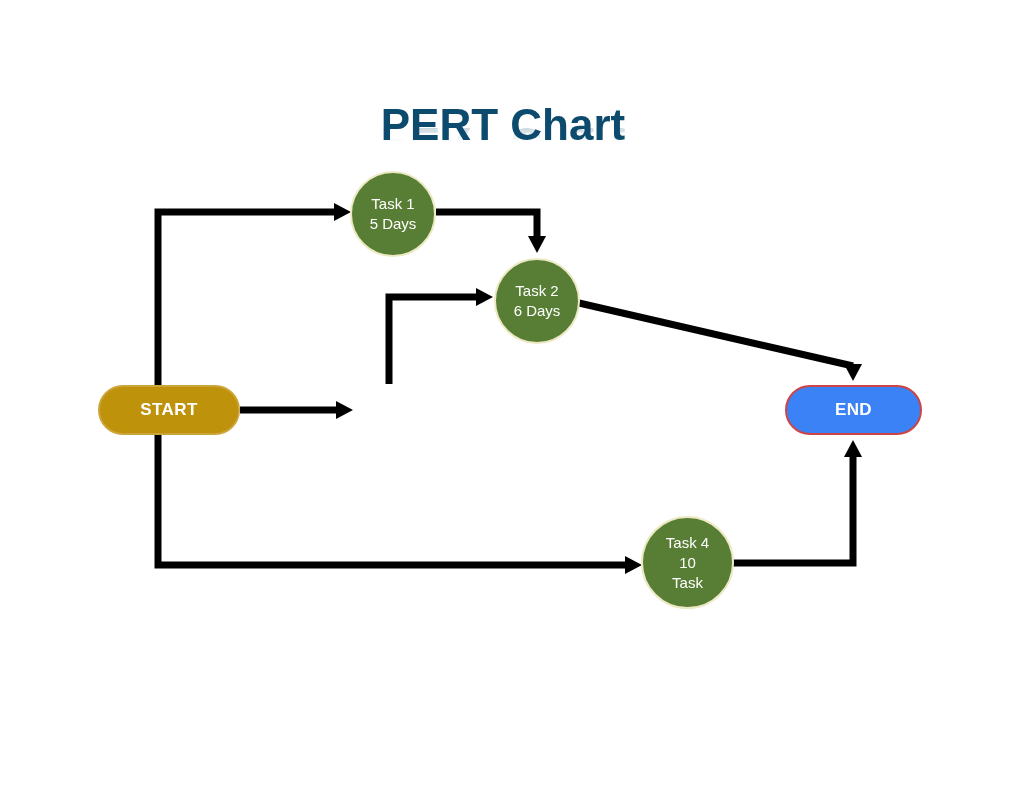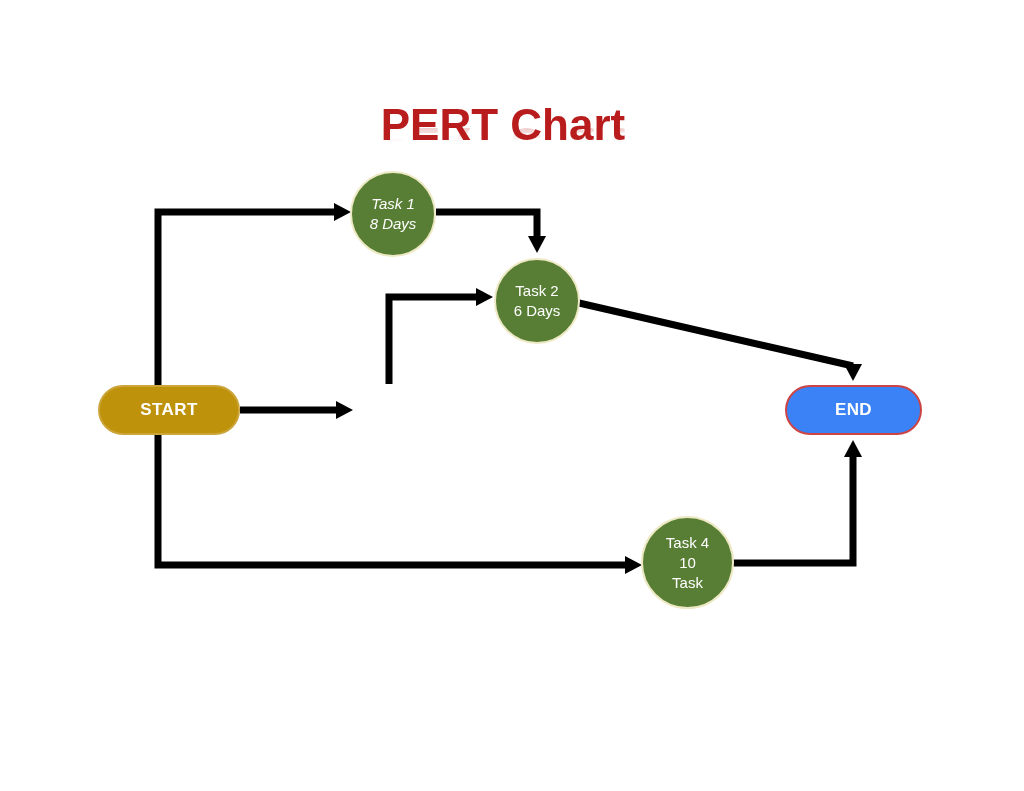--- a/index.html
+++ b/index.html
@@ -17,21 +17,21 @@
     width: 1024px; height: 791px;
     z-index: 1;
   }
   .title {
     position: absolute;
     left: 0; right: 18px; top: 100px;
     text-align: center;
     font-size: 44px;
     font-weight: 600;
     letter-spacing: 0px;
-    color: #b91c1c;
+    color: #0c4a6e;
     z-index: 2;
     -webkit-box-reflect: below -32px linear-gradient(transparent 52%, rgba(0,0,0,0.38));
   }
   .node {
     position: absolute;
     z-index: 3;
     display: flex;
     flex-direction: column;
     align-items: center;
     justify-content: center;
@@ -58,21 +58,21 @@
     background: #3b82f6;
     border: 2px solid #CE4444;
   }
   .circle {
     border-radius: 50%;
     background: #587E35;
     border: 2px solid #EDE9C4;
     font-size: 15px;
     line-height: 20px;
   }
-  .task1-node { left: 350px; top: 171px; width: 86px; height: 86px; font-style: italic; }
+  .task1-node { left: 350px; top: 171px; width: 86px; height: 86px; }
   .task2-node { left: 353px; top: 383px; width: 87px; height: 87px; }
   .task3-node { left: 494px; top: 258px; width: 86px; height: 86px; }
   .task4-node { left: 641px; top: 516px; width: 93px; height: 93px; }
   .ln { display: block; }
   .ln:empty { display: none; }
 </style>
 </head>
 <body>
 
 <div class="canvas">
@@ -95,21 +95,21 @@
     </svg>
 
   <div class="title">PERT Chart</div>
 
   <div class="node stadium start-node">
     <span class="ln">START</span>
   </div>
 
   <div class="node circle task1-node">
     <span class="ln">Task 1</span>
-    <span class="ln">8 Days</span>
+    <span class="ln">5 Days</span>
   </div>
 
 
   <div class="node circle task3-node">
     <span class="ln">Task 2</span>
     <span class="ln">6 Days</span>
   </div>
 
   <div class="node circle task4-node">
     <span class="ln">Task 4</span>

